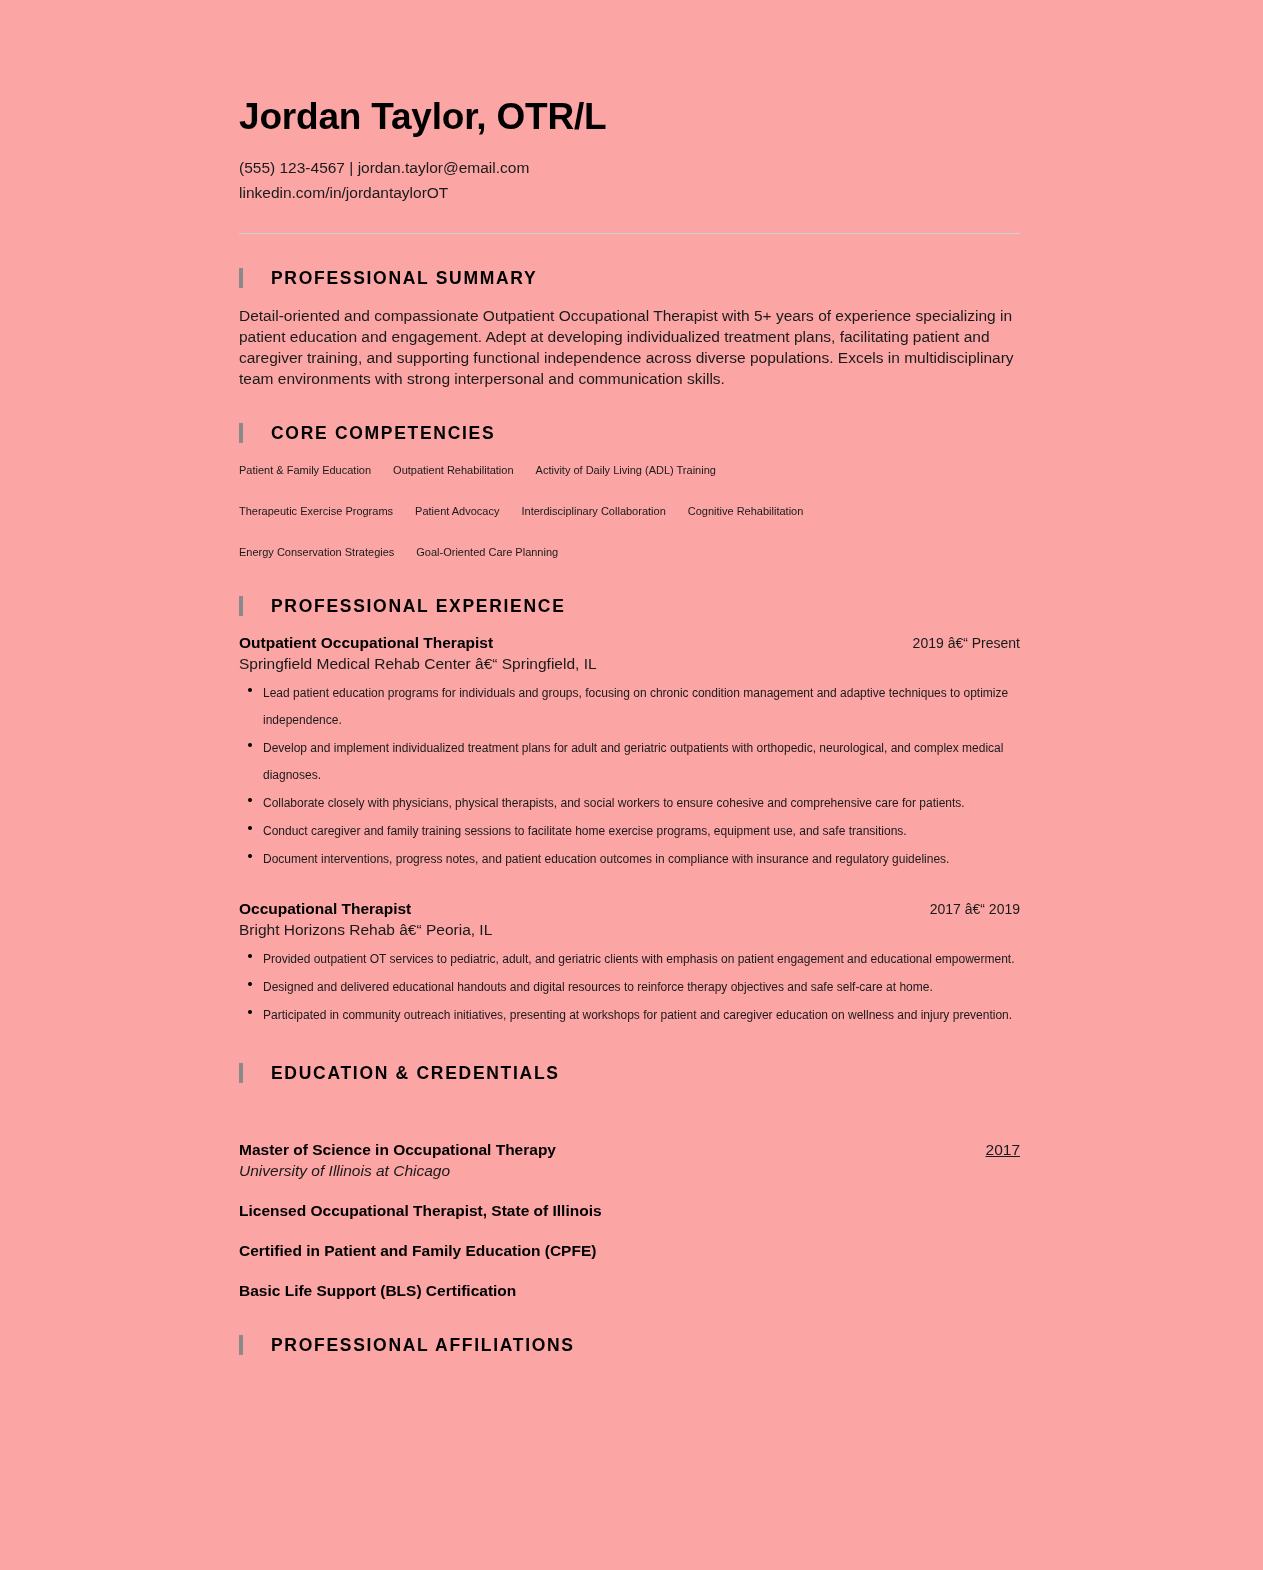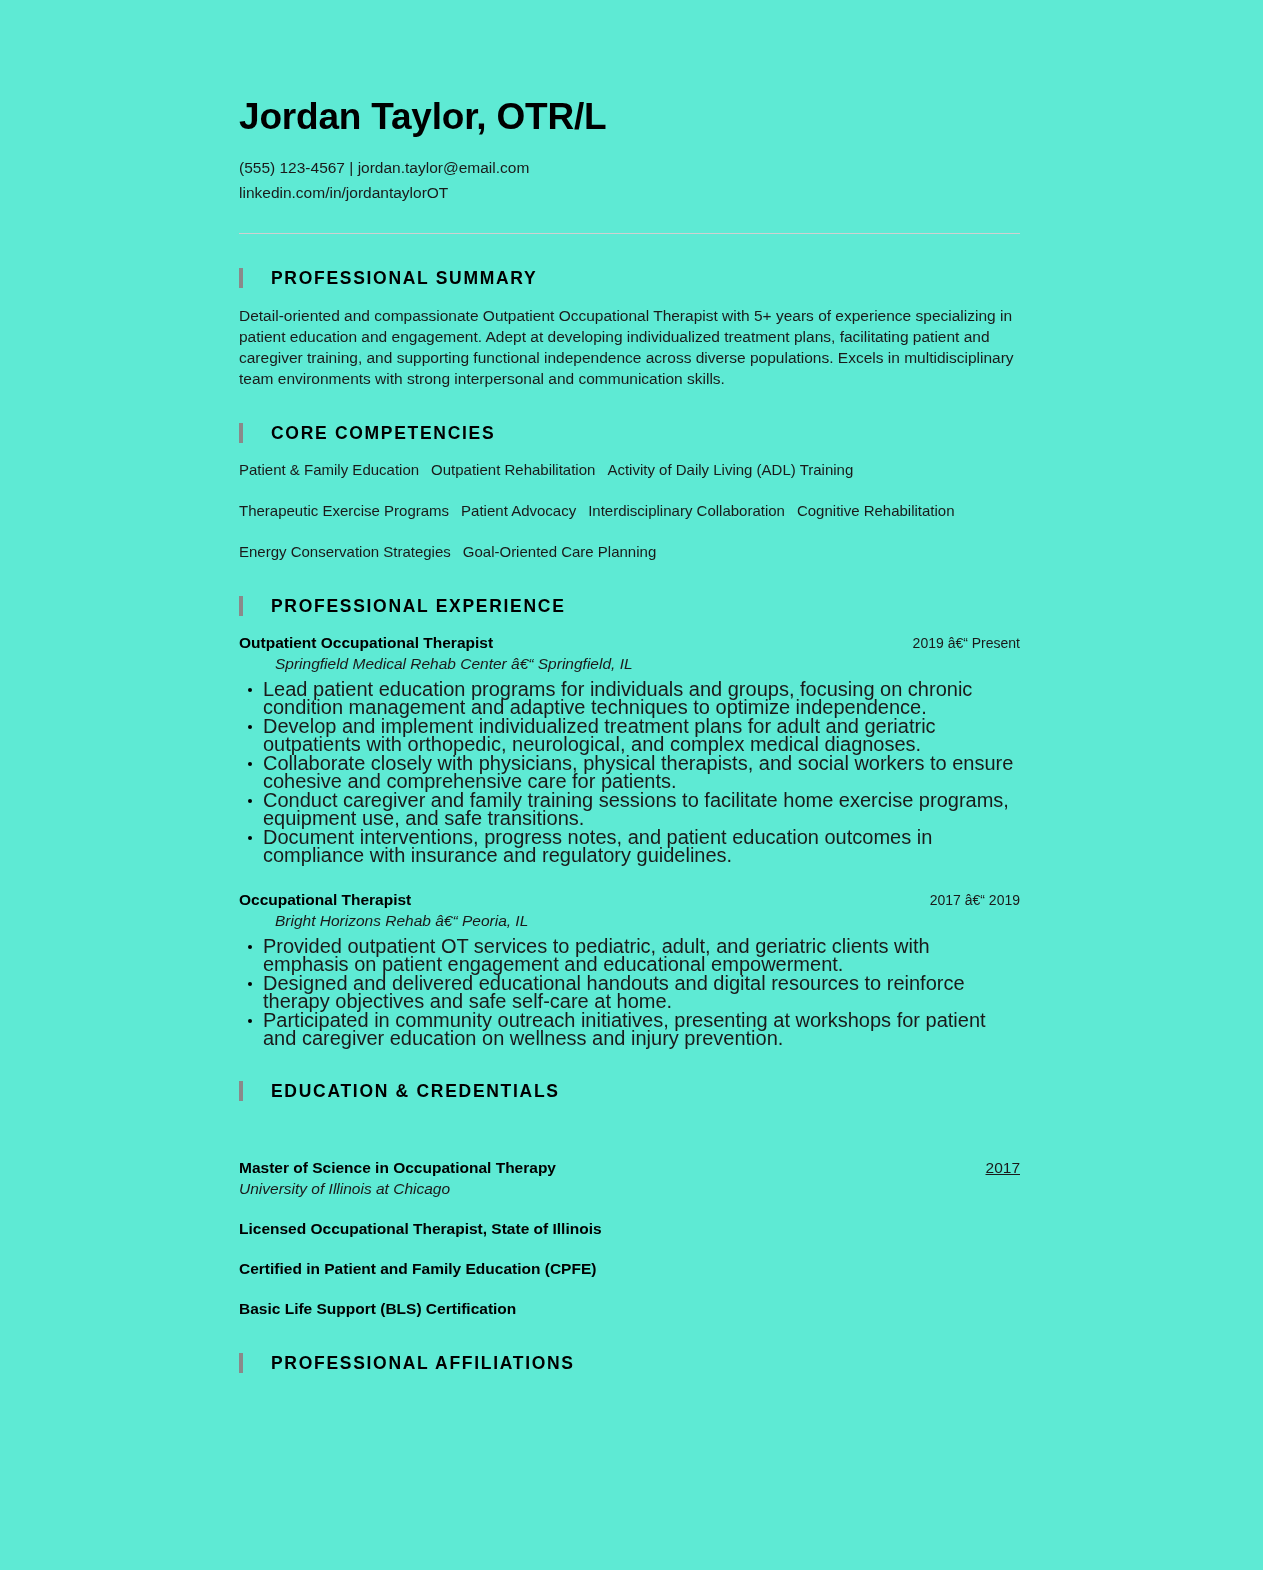--- a/index.html
+++ b/index.html
@@ -10,21 +10,21 @@
   body {
     font-family: "Liberation Sans", sans-serif;
     color: #000000;
     -webkit-font-smoothing: antialiased;
   }
   .page {
     position: relative;
     width: 1263px;
     min-height: 1570px;
     margin: 0 auto;
-    background: #5eead4;
+    background: #fca5a5;
     box-sizing: border-box;
     padding: 96px 243px 0 239px;
   }
 
   
   .name {
     font-size: 37px;
     font-weight: bold;
     letter-spacing: -0.2px;
     line-height: 1.15;
@@ -77,22 +77,22 @@
 
   
   .competency-rows {
     display: flex;
     flex-direction: column;
     gap: 21px;
   }
   .competency-row {
     display: flex;
     flex-wrap: wrap;
-    column-gap: 12px;
-    font-size: 15px;
+    column-gap: 22px;
+    font-size: 11px;
     line-height: 20px;
     color: #1a1a1a;
   }
 
   
   .job {
     margin-bottom: 26px;
   }
   .job:last-child { margin-bottom: 0; }
   .job-head {
@@ -107,36 +107,34 @@
     line-height: 20px;
   }
   .job-dates {
     font-size: 14px;
     line-height: 20px;
     color: #1a1a1a;
     white-space: nowrap;
   }
   .job-company {
     font-size: 15.5px;
-    font-style: italic;
     line-height: 20px;
     color: #1a1a1a;
     margin-top: 1px;
-    margin-left: 36px;
   }
   .bullets {
     list-style: none;
     margin: 6px 0 0 0;
     padding: 0;
   }
   .bullets li {
     position: relative;
     padding-left: 24px;
-    font-size: 20px;
-    line-height: 18px;
+    font-size: 12px;
+    line-height: 27px;
     color: #1a1a1a;
     margin-bottom: 1px;
   }
   .bullets li::before {
     content: "";
     position: absolute;
     left: 9px;
     top: 8px;
     width: 4px;
     height: 4px;

